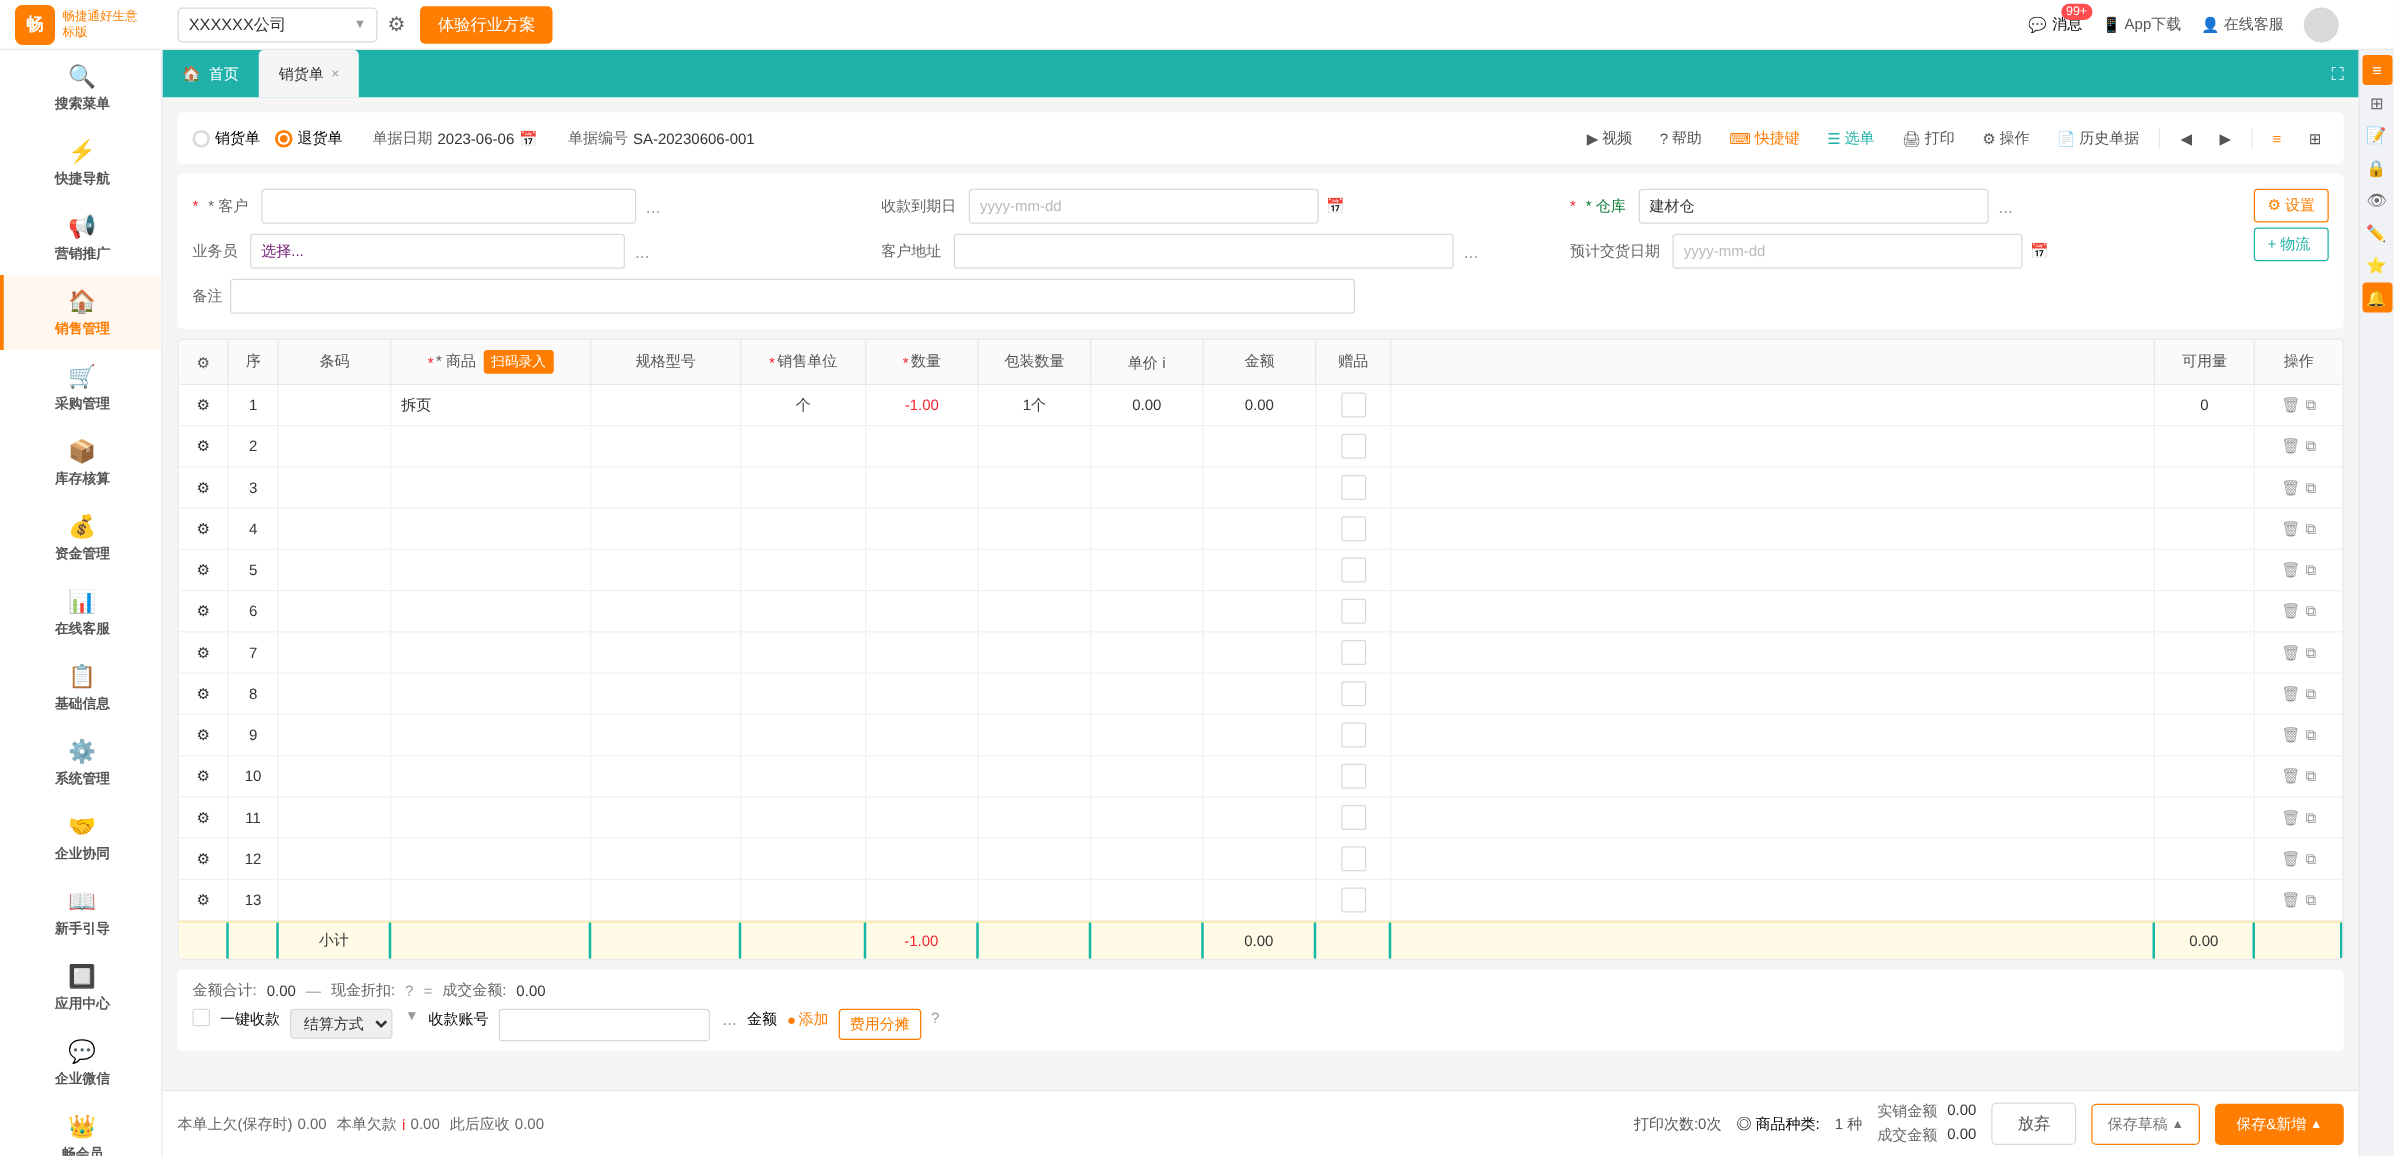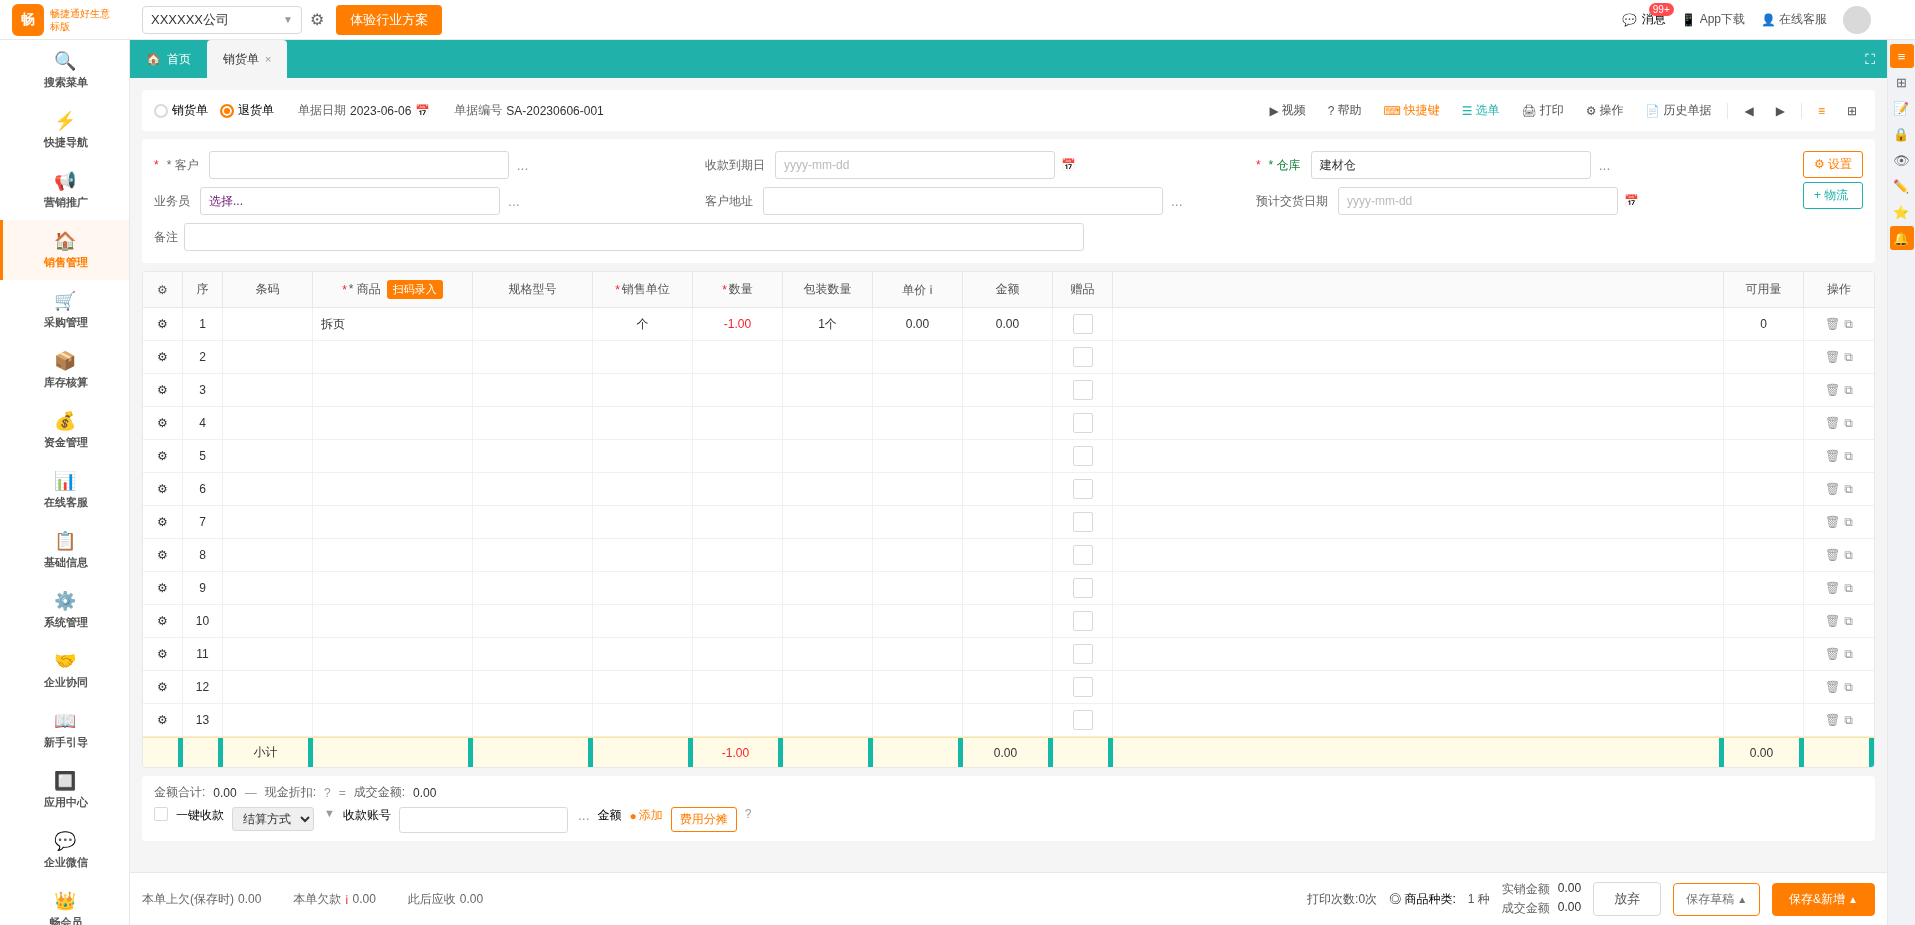--- a/index.html
+++ b/index.html
@@ -72,21 +72,21 @@
     .table-container { background: #fff; border-radius: 4px; overflow: hidden; border: 1px solid #e8e8e8; }
     .table-header { display: flex; background: #fafafa; border-bottom: 1px solid #e8e8e8; }
     .th { padding: 8px 6px; color: #555; font-weight: 500; border-right: 1px solid #e8e8e8; text-align: center; display: flex; align-items: center; justify-content: center; gap: 2px; }
     .th:last-child { border-right: none; }
     .scan-btn { background: #ff7d00; color: #fff; padding: 2px 6px; border-radius: 3px; font-size: 11px; cursor: pointer; margin-left: 4px; }
     .table-row { display: flex; border-bottom: 1px solid #f0f0f0; }
     .td { padding: 6px; border-right: 1px solid #f0f0f0; display: flex; align-items: center; justify-content: center; color: #333; }
     .td:last-child { border-right: none; }
     .td.red { color: #f5222d; }
     .table-subtotal { display: flex; background: #fffbe6; border-top: 1px solid #ffe58f; }
-    .subtotal-cell { padding: 6px; border-right: 5px solid #14b8a6; display: flex; align-items: center; justify-content: center; color: #333; }
+    .subtotal-cell { padding: 6px; border-right: 2px solid #14b8a6; display: flex; align-items: center; justify-content: center; color: #333; }
     .subtotal-cell.red { color: #f5222d; }
     .checkbox-cell { width: 20px; height: 20px; border: 1px solid #d9d9d9; border-radius: 2px; }
 
     
     .col-idx { width: 40px; flex-shrink: 0; }
     .col-barcode { width: 90px; flex-shrink: 0; }
     .col-goods { width: 160px; flex-shrink: 0; }
     .col-spec { width: 120px; flex-shrink: 0; }
     .col-unit { width: 100px; flex-shrink: 0; }
     .col-qty { width: 90px; flex-shrink: 0; }
@@ -107,21 +107,21 @@
     .footer-row2 { display: flex; align-items: flex-start; gap: 8px; }
     .checkbox-sm { width: 14px; height: 14px; border: 1px solid #d9d9d9; border-radius: 2px; display: inline-block; }
     .select-sm { border: 1px solid #d9d9d9; border-radius: 3px; padding: 3px 6px; color: #333; min-width: 80px; }
     .input-sm { border: 1px solid #d9d9d9; border-radius: 3px; padding: 3px 6px; color: #bbb; min-width: 80px; height: 26px; }
     .add-btn { background: transparent; border: none; color: #ff7d00; cursor: pointer; display: flex; align-items: center; gap: 2px; }
     .expense-btn { border: 1px solid #ff7d00; color: #ff7d00; background: #fff; padding: 3px 8px; border-radius: 3px; cursor: pointer; }
     .help-icon { color: #999; cursor: pointer; }
 
     
     .bottom-bar { background: #fff; border-top: 1px solid #e8e8e8; padding: 8px 12px; display: flex; align-items: center; flex-shrink: 0; }
-    .bottom-info { display: flex; align-items: center; gap: 32px; color: #666; }
+    .bottom-info { display: flex; align-items: center; gap: 8px; color: #666; }
     .bottom-info-item { display: flex; align-items: center; gap: 4px; }
     .bottom-right { margin-left: auto; display: flex; align-items: center; gap: 12px; }
     .right-summary { display: flex; flex-direction: column; align-items: flex-end; gap: 2px; color: #555; font-size: 12px; }
     .summary-row { display: flex; gap: 8px; }
     .summary-label { color: #666; }
     .summary-value { color: #333; font-weight: 500; }
     .btn-discard { border: 1px solid #d9d9d9; background: #fff; color: #555; padding: 7px 20px; border-radius: 4px; cursor: pointer; font-size: 13px; }
     .btn-save-draft { background: #fff; border: 1px solid #ff7d00; color: #737373; padding: 7px 12px; border-radius: 4px; cursor: pointer; font-size: 13px; display: flex; align-items: center; gap: 3px; }
     .btn-save-new { background: #ff7d00; border: 1px solid #ff7d00; color: #fff; padding: 7px 16px; border-radius: 4px; cursor: pointer; font-size: 13px; display: flex; align-items: center; gap: 3px; }
     .btn-chevron { font-size: 10px; }

